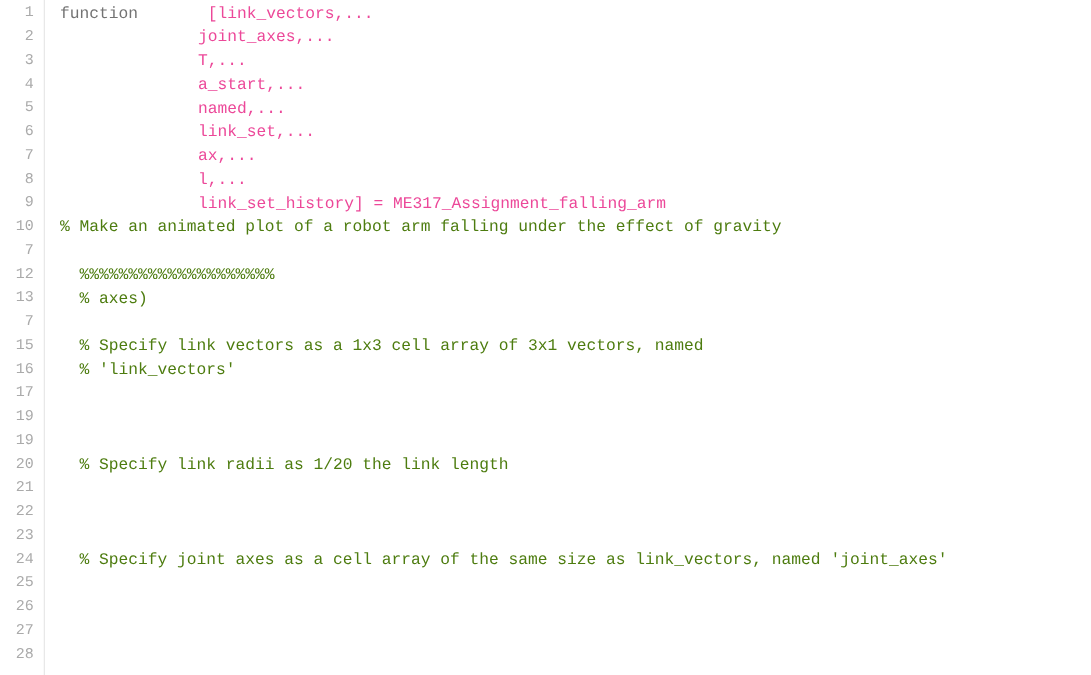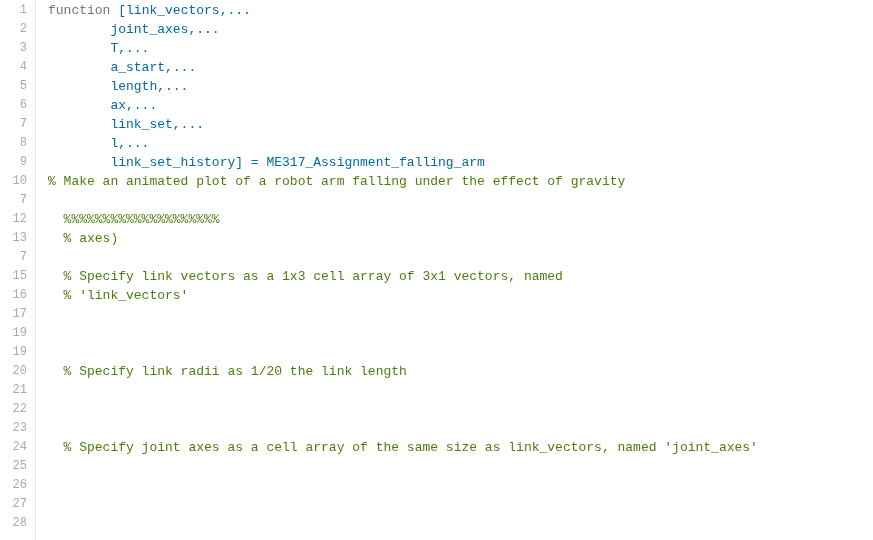--- a/index.html
+++ b/index.html
@@ -61,21 +61,22 @@
     .kw-blue {
       color: #737373;
       font-weight: normal;
     }
 
     .kw-green {
       color: #4d7c0f;
     }
 
     .kw-black {
-      color: #0369a1;
+      color: #ec4899;
+      margin-left: 48px;
     }
   </style>
 </head>
 <body>
 
 <div class="editor">
   <div class="line-numbers">
   <div class="line-number">1</div>
       <div class="line-number">2</div>
       <div class="line-number">3</div>
@@ -103,23 +104,23 @@
       <div class="line-number">25</div>
       <div class="line-number">26</div>
       <div class="line-number">27</div>
       <div class="line-number">28</div>
     </div>
   <div class="code-area">
   <div class="code-line"><span class="kw-blue">function</span><span class="kw-black"> [link_vectors,...</span></div>
       <div class="code-line"><span class="kw-black">        joint_axes,...</span></div>
       <div class="code-line"><span class="kw-black">        T,...</span></div>
       <div class="code-line"><span class="kw-black">        a_start,...</span></div>
-      <div class="code-line"><span class="kw-black">        length,...</span></div>
+      <div class="code-line"><span class="kw-black">        named,...</span></div>
+      <div class="code-line"><span class="kw-black">        link_set,...</span></div>
       <div class="code-line"><span class="kw-black">        ax,...</span></div>
-      <div class="code-line"><span class="kw-black">        link_set,...</span></div>
       <div class="code-line"><span class="kw-black">        l,...</span></div>
       <div class="code-line"><span class="kw-black">        link_set_history] = ME317_Assignment_falling_arm</span></div>
       <div class="code-line"><span class="kw-green">% Make an animated plot of a robot arm falling under the effect of gravity</span></div>
       <div class="code-line"><span class="kw-black"></span></div>
       <div class="code-line"><span class="kw-green">  %%%%%%%%%%%%%%%%%%%%</span></div>
       <div class="code-line"><span class="kw-green">  % axes)</span></div>
       <div class="code-line"><span class="kw-black"></span></div>
       <div class="code-line"><span class="kw-green">  % Specify link vectors as a 1x3 cell array of 3x1 vectors, named</span></div>
       <div class="code-line"><span class="kw-green">  % 'link_vectors'</span></div>
       <div class="code-line"><span class="kw-black"></span></div>

